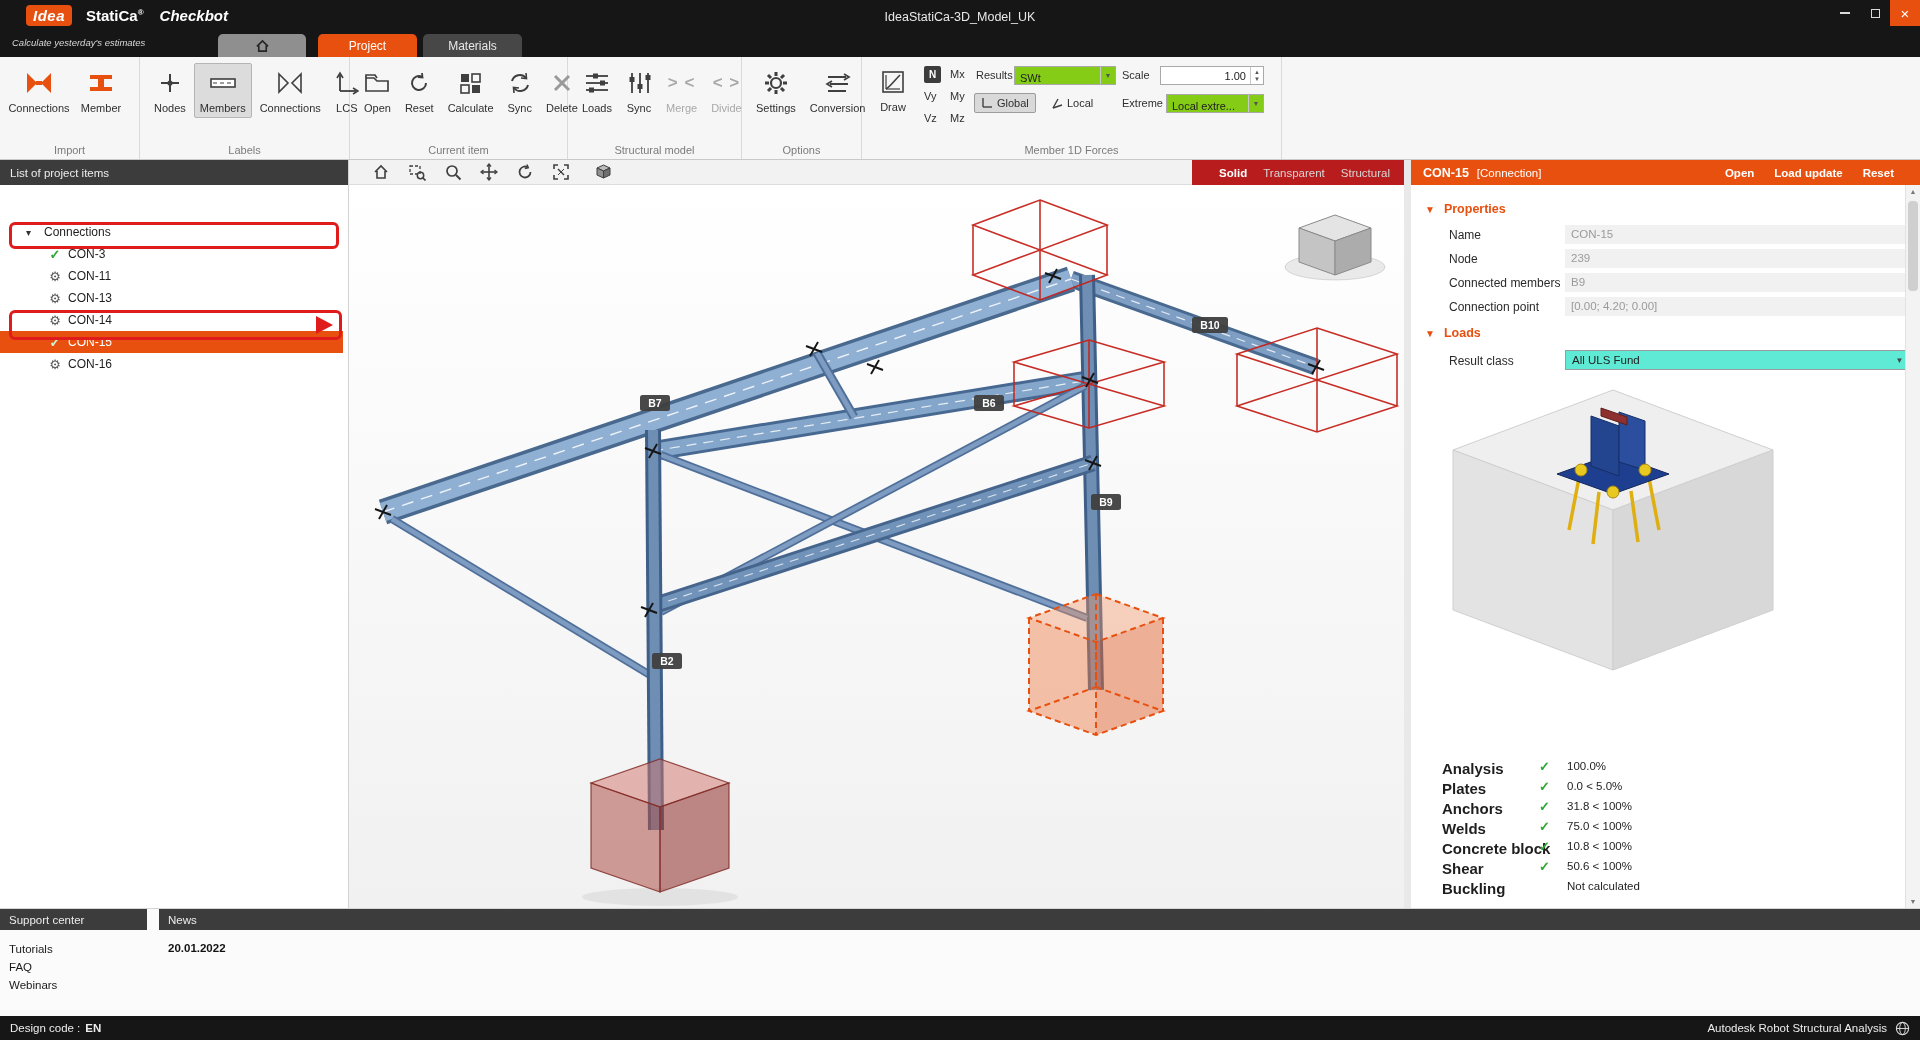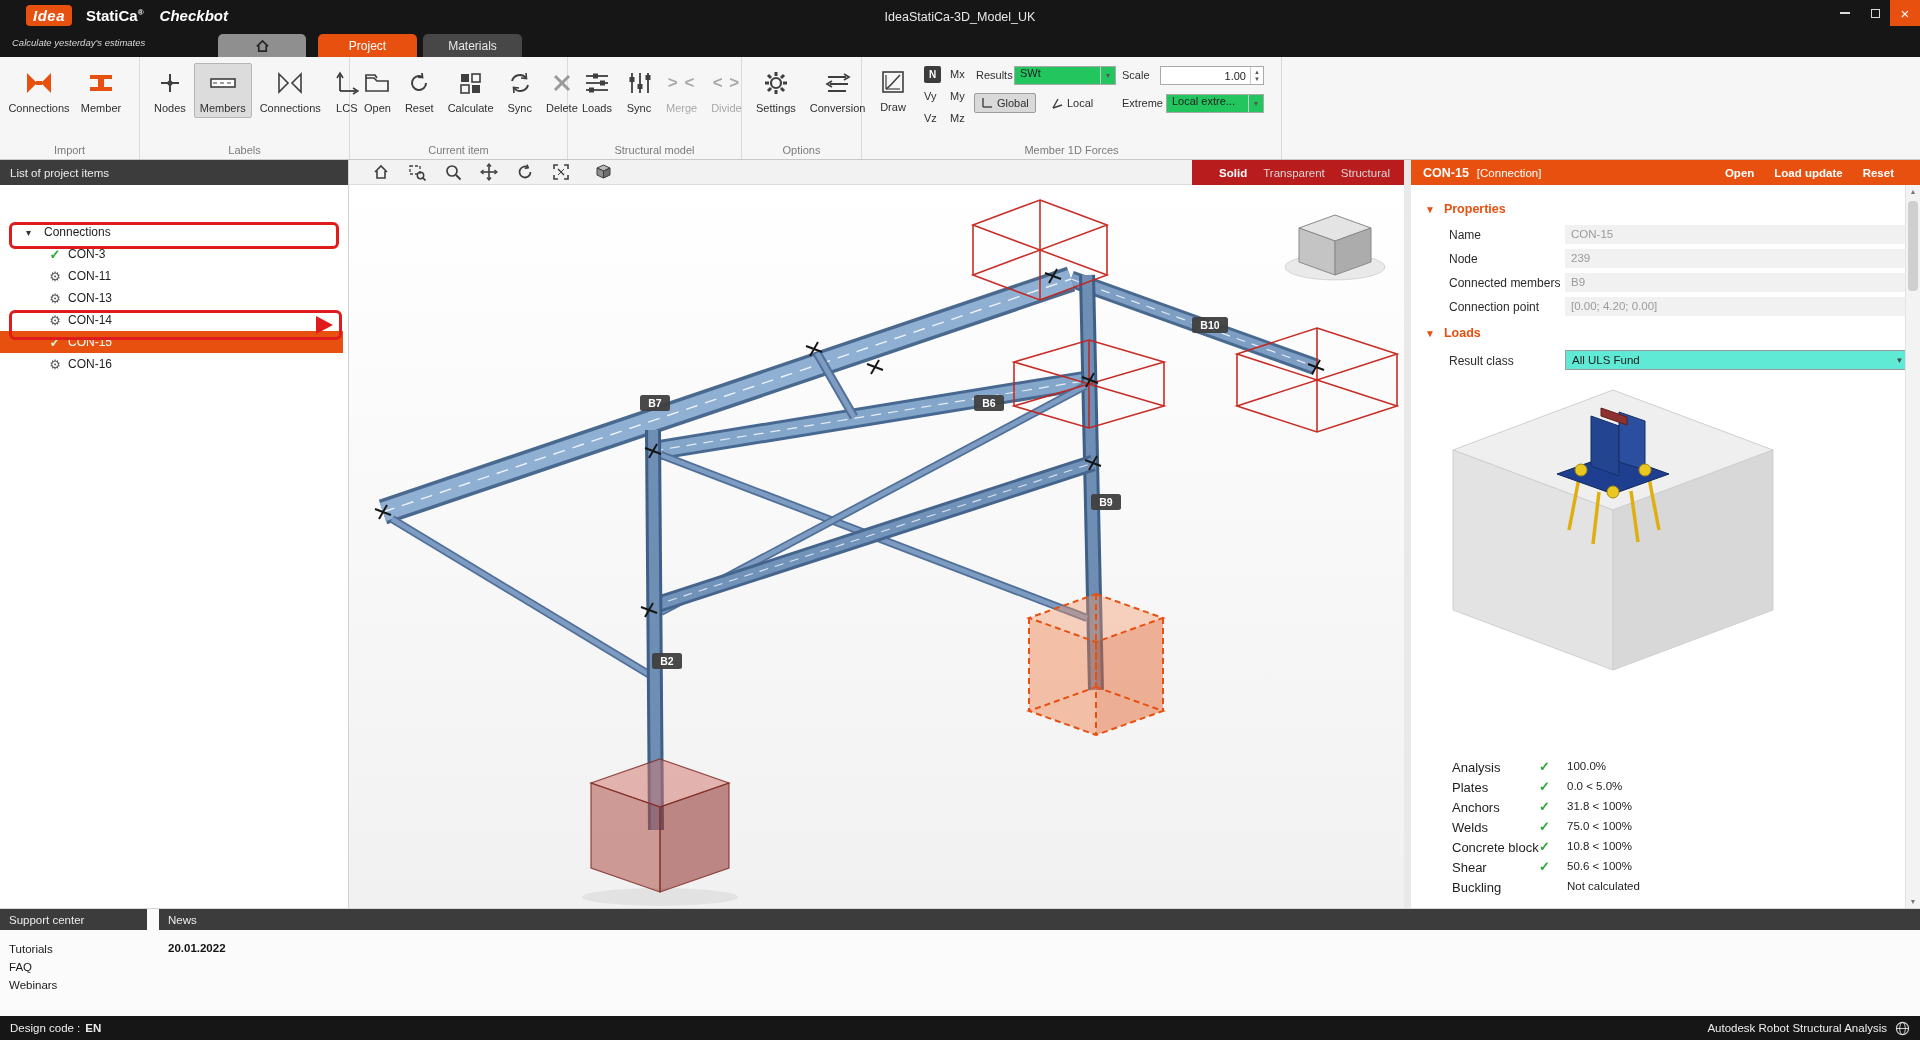--- a/index.html
+++ b/index.html
@@ -44,22 +44,22 @@
   .rbtn .ic { height:30px; display:flex; align-items:center; justify-content:center; }
   .rbtn.selected { background:#DCDCDC; border-color:#B5B5B5; }
   .rbtn.disabled { color:#A8A8A8; }
   .glyph-ic { font-size:17px; font-weight:bold; color:#A8A8A8; letter-spacing:1px; }
 
   
   .forces { position:relative; width:420px; }
   .f-abs { position:absolute; font-size:11px; color:#2F2F2F; }
   .toggle-box { width:17px; height:17px; background:#3C3C3C; color:#fff; font-size:10px; font-weight:bold;
                 display:flex; align-items:center; justify-content:center; border-radius:2px; }
-  .dd { position:absolute; background:#22c55e; border:1px solid #A9A9A9; height:19px; font-size:11px;
-        color:#222; display:flex; align-items:flex-start; }
+  .dd { position:absolute; background:#84cc16; border:1px solid #A9A9A9; height:19px; font-size:11px;
+        color:#222; display:flex; align-items:flex-end; }
   .dd .dd-text { flex:1; padding-left:5px; white-space:nowrap; overflow:hidden; }
   .dd .dd-arrow { width:15px; height:100%; border-left:1px solid #C9C9C9; display:flex;
                   align-items:center; justify-content:center; font-size:7px; color:#555; }
   .spin { position:absolute; background:#fff; border:1px solid #A9A9A9; height:19px; font-size:11px;
           color:#222; display:flex; align-items:center; }
   .spin .spin-text { flex:1; text-align:right; padding-right:4px; }
   .spin .spin-arrows { width:13px; height:100%; border-left:1px solid #C9C9C9; display:flex;
                        flex-direction:column; align-items:center; justify-content:center; font-size:6px;
                        color:#555; line-height:7px; }
   .gl-btn { position:absolute; height:20px; display:flex; align-items:center; gap:4px; font-size:11px;
@@ -114,21 +114,21 @@
   .section-title { color:#E8500F; font-weight:bold; font-size:12.5px; }
   .prop-label { position:absolute; left:38px; font-size:12px; color:#2A2A2A; }
   .prop-value { position:absolute; left:154px; width:340px; height:19px; background:#F1F1F1;
                 color:#9A9A9A; font-size:11.5px; line-height:19px; padding-left:6px; }
   .rp-dd { position:absolute; left:154px; width:344px; height:20px; background:#5eead4;
            border:1px solid #9B9B9B; display:flex; align-items:center; font-size:11.5px; color:#222; }
   .rp-dd .dd-text { flex:1; padding-left:6px; }
   .rp-dd .dd-arrow { width:17px; height:100%; display:flex; align-items:center; justify-content:center;
                      font-size:8px; color:#444; }
   .result-row { position:absolute; left:0; width:100%; height:20px; }
-  .r-label { position:absolute; left:41px; font-size:13px; color:#1E1E1E; }
+  .r-label { position:absolute; left:31px; font-size:15px; color:#1E1E1E;font-weight:bold; }
   .r-check { position:absolute; left:128px; font-size:13px; font-weight:bold; color:#2EA836; top:-1px; }
   .r-value { position:absolute; left:156px; font-size:11.5px; color:#1E1E1E; }
   .rp-scroll { position:absolute; right:0; top:25px; bottom:0; width:15px; background:#F3F3F3;
                border-left:1px solid #E2E2E2; }
   .rp-scroll .arr { position:absolute; left:0; width:100%; text-align:center; font-size:7px; color:#777; }
   .rp-scroll .thumb { position:absolute; left:2px; width:10px; height:90px; top:16px; background:#CFCFCF; border-radius:4px; }
 
   
   .bottom-panel { position:absolute; left:0; top:908px; width:1920px; height:108px; background:#FBFBFB;
                   border-top:1px solid #D5D5D5; }

